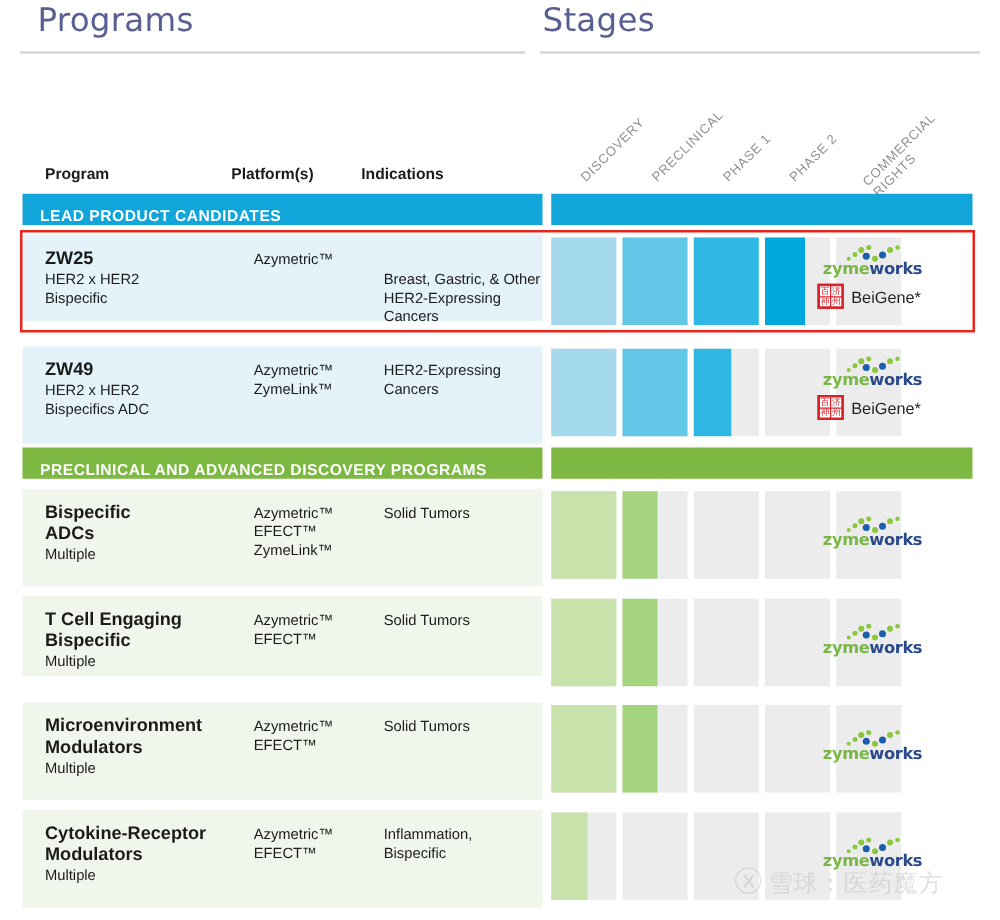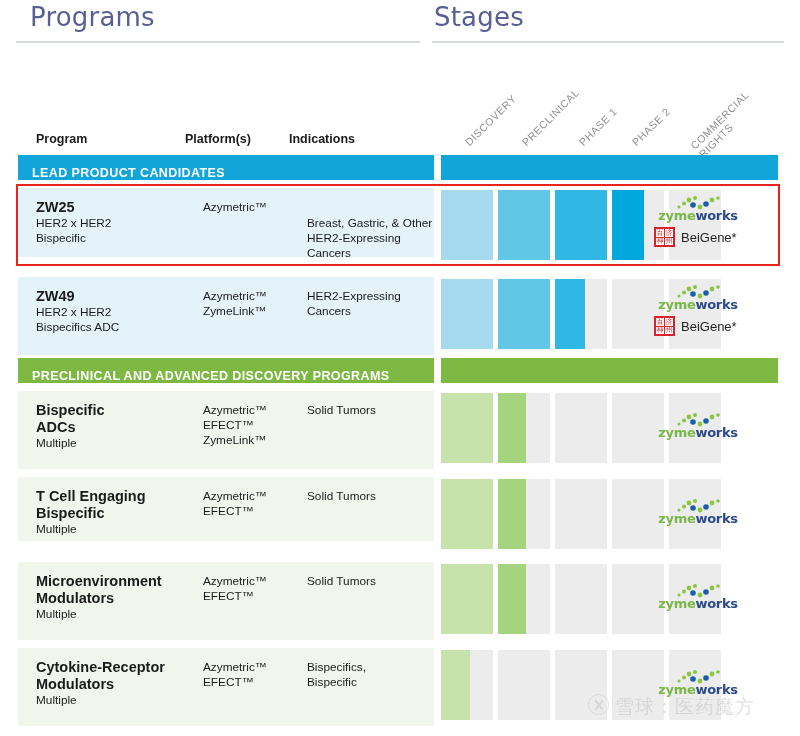--- a/index.html
+++ b/index.html
@@ -434,21 +434,21 @@
           <div>Modulators</div>
         </div>
         <div class="prog-sub">
           <div>Multiple</div>
         </div>
         <div class="cell-platform" style="top: 12px;">
           <div>Azymetric™</div>
           <div>EFECT™</div>
         </div>
         <div class="cell-indication" style="top: 12px;">
-          <div>Bispecifics,</div>
+          <div>Inflammation,</div>
           <div>Bispecific</div>
         </div>
       </div>
       <div class="row-right" style="top: 648px; height: 78px;">
         <div class="track" style="left: 0px; width: 52px; height: 70px; top: 2px;">
           <div class="fill" style="left: 0px; width: 28.6px; background: rgb(200, 226, 172);"></div>
         </div>
         <div class="track" style="left: 57px; width: 52px; height: 70px; top: 2px;"></div>
         <div class="track" style="left: 114px; width: 52px; height: 70px; top: 2px;"></div>
         <div class="track" style="left: 171px; width: 52px; height: 70px; top: 2px;"></div>

